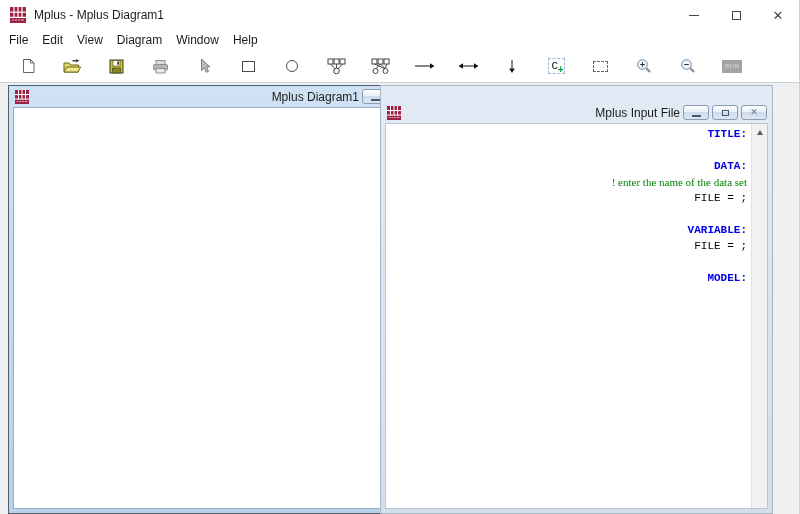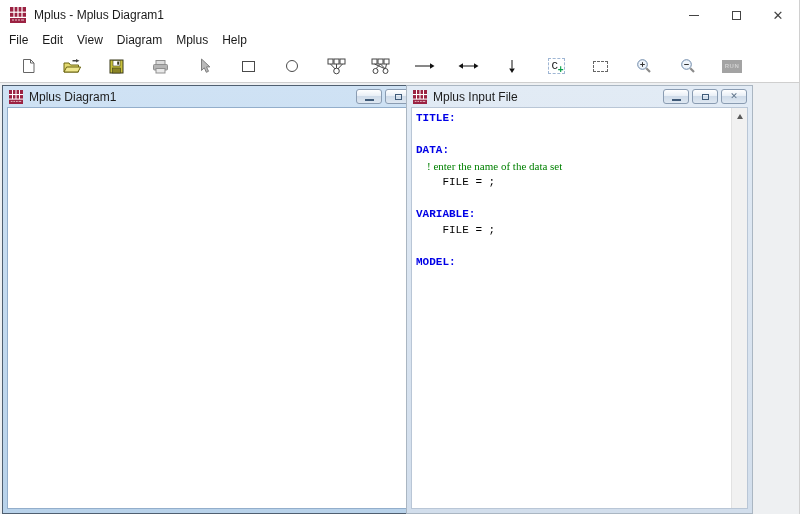--- a/index.html
+++ b/index.html
@@ -1,19 +1,19 @@
 <!DOCTYPE html>
 <html style="--kw: #0000e6; --cm: #008000;"><head>
 <meta charset="utf-8">
 <style>
   * { margin:0; padding:0; box-sizing:border-box; }
   html,body { width:800px; height:514px; overflow:hidden; }
   body { font-family:"Liberation Sans", sans-serif; background:#ffffff; position:relative; }
 
-  .app { position:absolute; inset:0; background:#15803d; border-right:1px solid #d0d0d0; }
+  .app { position:absolute; inset:0; background:#15803d; border-right:1px solid #d0d0d0;text-align:right; }
 
   
   .titlebar { position:absolute; left:0; top:0; width:100%; height:30px; background:#ffffff; display:flex; align-items:center; }
   .titlebar .app-icon { margin-left:10px; width:16px; height:16px; flex:0 0 auto; }
   .titlebar .title-text { margin-left:8px; font-size:12px; color:#1a1a1a; }
   .win-controls { position:absolute; right:0; top:0; height:30px; display:flex; }
   .win-btn { width:42px; height:30px; display:flex; align-items:center; justify-content:center; }
   .glyph-min { width:10px; height:1px; background:#444; }
   .glyph-max { width:9px; height:9px; border:1px solid #444; }
   .glyph-close { font-size:13px; color:#444; line-height:1; font-family:"DejaVu Sans", sans-serif; }
@@ -30,22 +30,22 @@
   .shape-dashed { width:15px; height:11px; border:1px dashed #666; background:#fff; }
   .cov-box { position:relative; width:17px; height:16px; border:1px dashed #9fb6d4; background:#fff; }
   .cov-box .c { position:absolute; left:3px; top:1px; font-family:"Liberation Mono", monospace; font-size:11px; color:#111; }
   .cov-box .p { position:absolute; right:0px; bottom:-2px; font-size:10px; font-weight:bold; color:#0aa04a; }
   .run-box { width:20px; height:13px; background:#a3a3a3; color:#cfcfcf; font-size:6px; font-weight:bold; letter-spacing:.5px; display:flex; align-items:center; justify-content:center; }
 
   
   .mdi { position:absolute; left:0; top:83px; width:100%; height:431px; background:#eef0f2; overflow:hidden; }
 
   .cw { position:absolute; top:2px; height:calc(100% - 2px); display:flex; flex-direction:column; }
-  .cw.active-frame   { left:2px;  width:444px; border:1px solid #4f5f70; background:linear-gradient(#cfe2f4,#b8d2ea); padding:0 4px 4px 4px; }
-  .cw.inactive-frame { left:406px; width:347px; border:1px solid #aab6c2; background:linear-gradient(#e2ebf5,#d2deec); padding:0 4px 4px 4px; }
+  .cw.active-frame   { left:8px;  width:444px; border:1px solid #4f5f70; background:linear-gradient(#cfe2f4,#b8d2ea); padding:0 4px 4px 4px; }
+  .cw.inactive-frame { left:380px; width:393px; border:1px solid #aab6c2; background:linear-gradient(#e2ebf5,#d2deec); padding:16px 4px 4px 4px; }
 
   .cw-titlebar { height:21px; display:flex; align-items:center; flex:0 0 auto; }
   .cw-titlebar .cw-icon { width:14px; height:14px; margin-left:2px; flex:0 0 auto; }
   .cw-title { margin-left:6px; font-size:12px; color:#1c1c1c; white-space:nowrap; overflow:hidden; flex:1 1 auto; }
 
   .cw-btns { display:flex; margin-right:1px; }
   .cw-btn { width:26px; height:15px; margin-left:3px; border:1px solid #8a9cb2; border-radius:3px;
             background:linear-gradient(#ffffff,#e9eff6 45%,#cfdbe9 50%,#dfe8f2);
             display:flex; align-items:center; justify-content:center; position:relative; }
   .cw-btn .b-min { width:9px; height:2px; background:#3f5a78; margin-top:6px; }
@@ -103,21 +103,21 @@
           <span class="glyph-close">✕</span>
         </div>
     </div>
   </div>
 
   <div class="menubar">
     <span class="menu-item">File</span>
     <span class="menu-item">Edit</span>
     <span class="menu-item">View</span>
     <span class="menu-item">Diagram</span>
-    <span class="menu-item">Mplus</span>
+    <span class="menu-item">Window</span>
     <span class="menu-item">Help</span>
   </div>
 
   <div class="toolbar">
     <span class="tb-item" title="new-file-icon">
       <svg width="15" height="16" viewBox="0 0 15 16">
           <path d="M2.5 1.5 h7 l3.5 3.5 v9.5 h-10.5 z" fill="#fff" stroke="#666"></path>
           <path d="M9.5 1.5 v3.5 h3.5" fill="none" stroke="#666"></path>
         </svg>
     </span>

